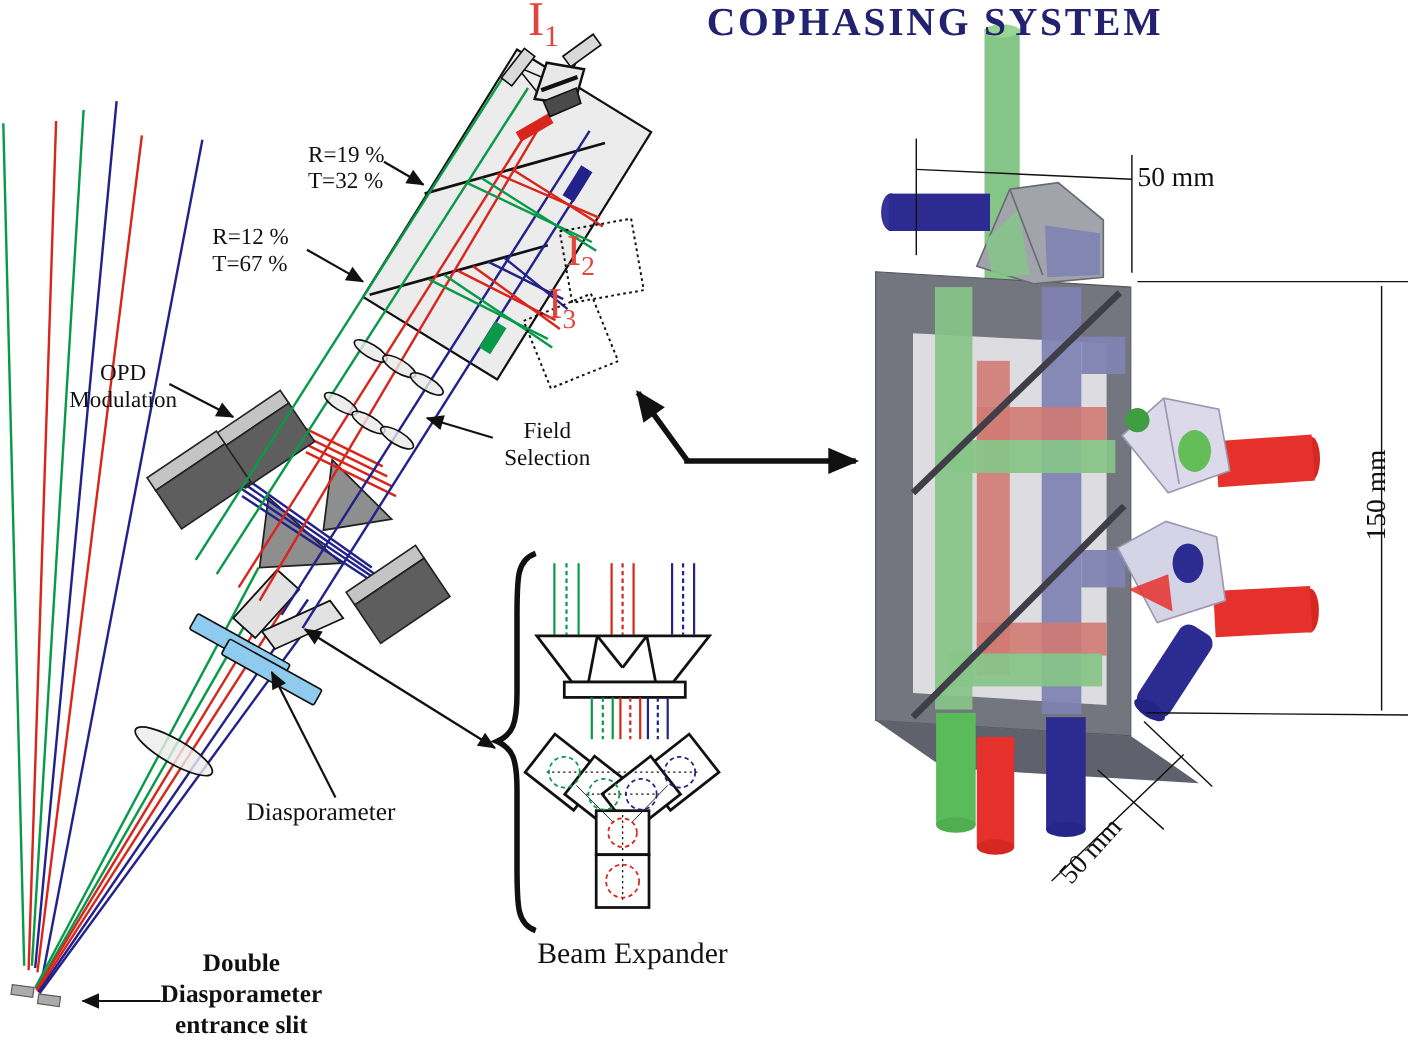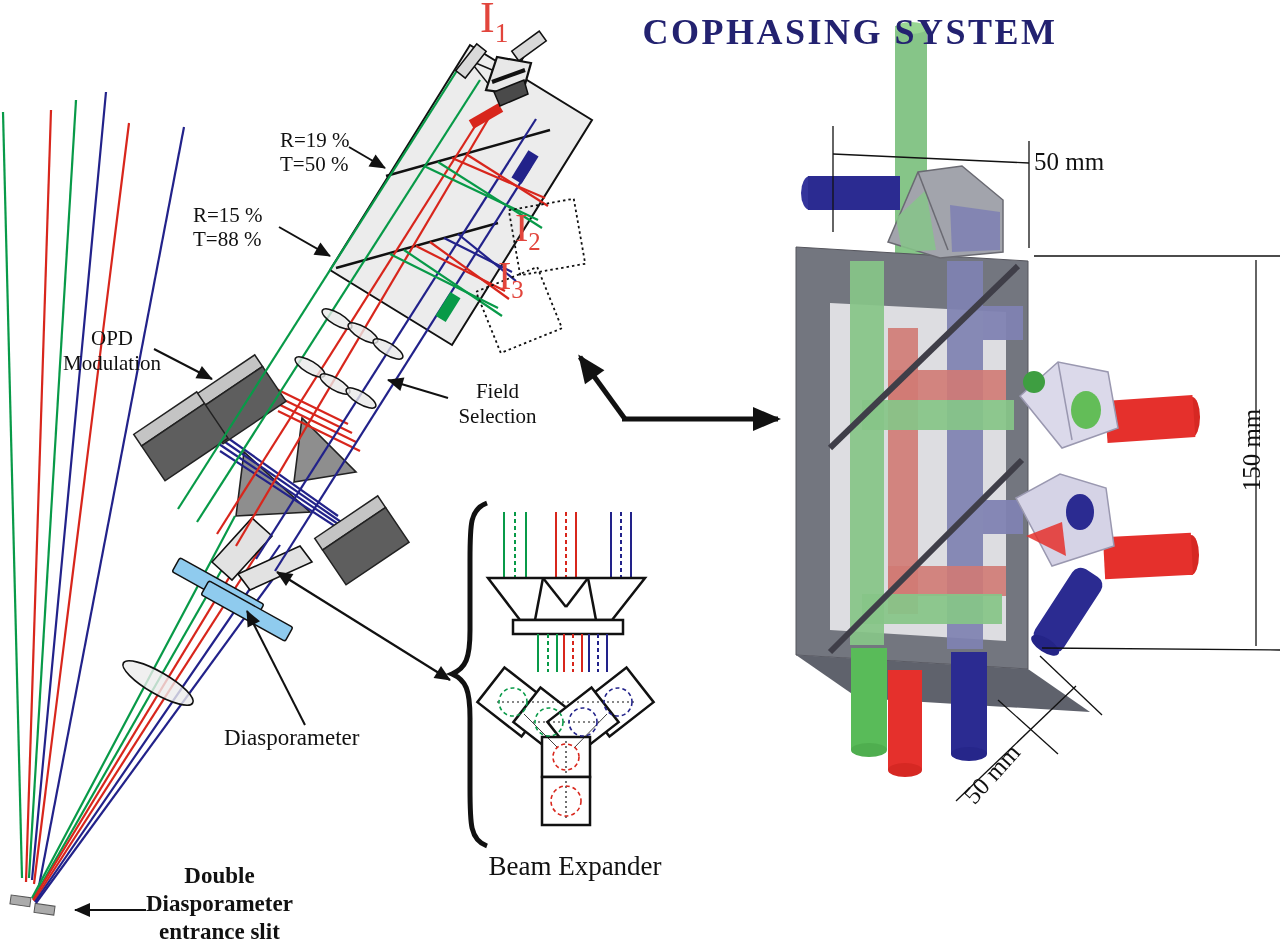--- a/index.html
+++ b/index.html
@@ -342,33 +342,33 @@
     <line x1="833" y1="154" x2="1029" y2="163"></line>
     <line x1="1034" y1="256" x2="1280" y2="256"></line>
     <line x1="1256" y1="260" x2="1256" y2="646"></line>
     <line x1="1042" y1="648" x2="1280" y2="650"></line>
     <line x1="1040" y1="656" x2="1102" y2="715"></line>
     <line x1="998" y1="700" x2="1058" y2="754"></line>
     <line x1="1076" y1="686" x2="956" y2="801"></line>
   </g>
 </svg>
 
-<div class="lbl title" style="left:630px;top:12px;width:440px;">COPHASING SYSTEM</div>
+<div class="lbl title" style="left:630px;top:0px;width:440px;">COPHASING SYSTEM</div>
 
 <div class="lbl iout" style="left:480px;top:-4px;"><span>I</span><sub>1</sub></div>
 <div class="lbl iout" style="left:515px;top:208px;font-size:40px;"><span>I</span><sub>2</sub></div>
 <div class="lbl iout" style="left:498px;top:256px;font-size:40px;"><span>I</span><sub>3</sub></div>
 
 <div class="lbl rt" style="left:280px;top:128px;">
   <div>R=19 %</div>
-  <div>T=50 %</div>
+  <div>T=32 %</div>
 </div>
 <div class="lbl rt" style="left:193px;top:203px;">
-  <div>R=15 %</div>
-  <div>T=88 %</div>
+  <div>R=12 %</div>
+  <div>T=67 %</div>
 </div>
 
 <div class="lbl ann ctr" style="left:445px;top:379px;width:105px;">
   <div>Field</div>
   <div>Selection</div>
 </div>
 
 <div class="lbl ann ctr" style="left:58px;top:326px;width:108px;">
   <div>OPD</div>
   <div>Modulation</div>

